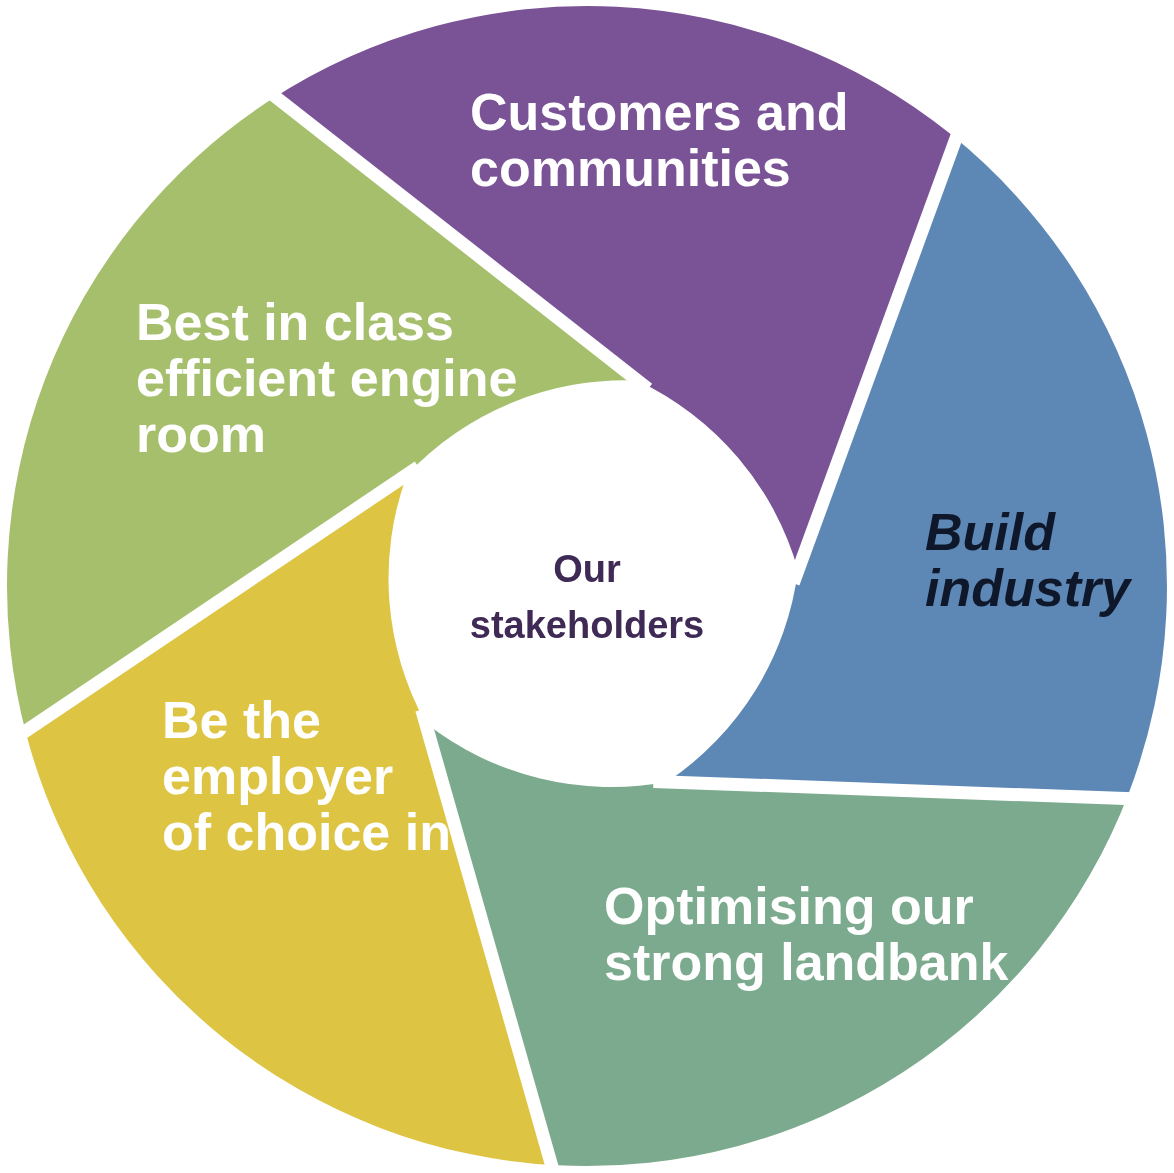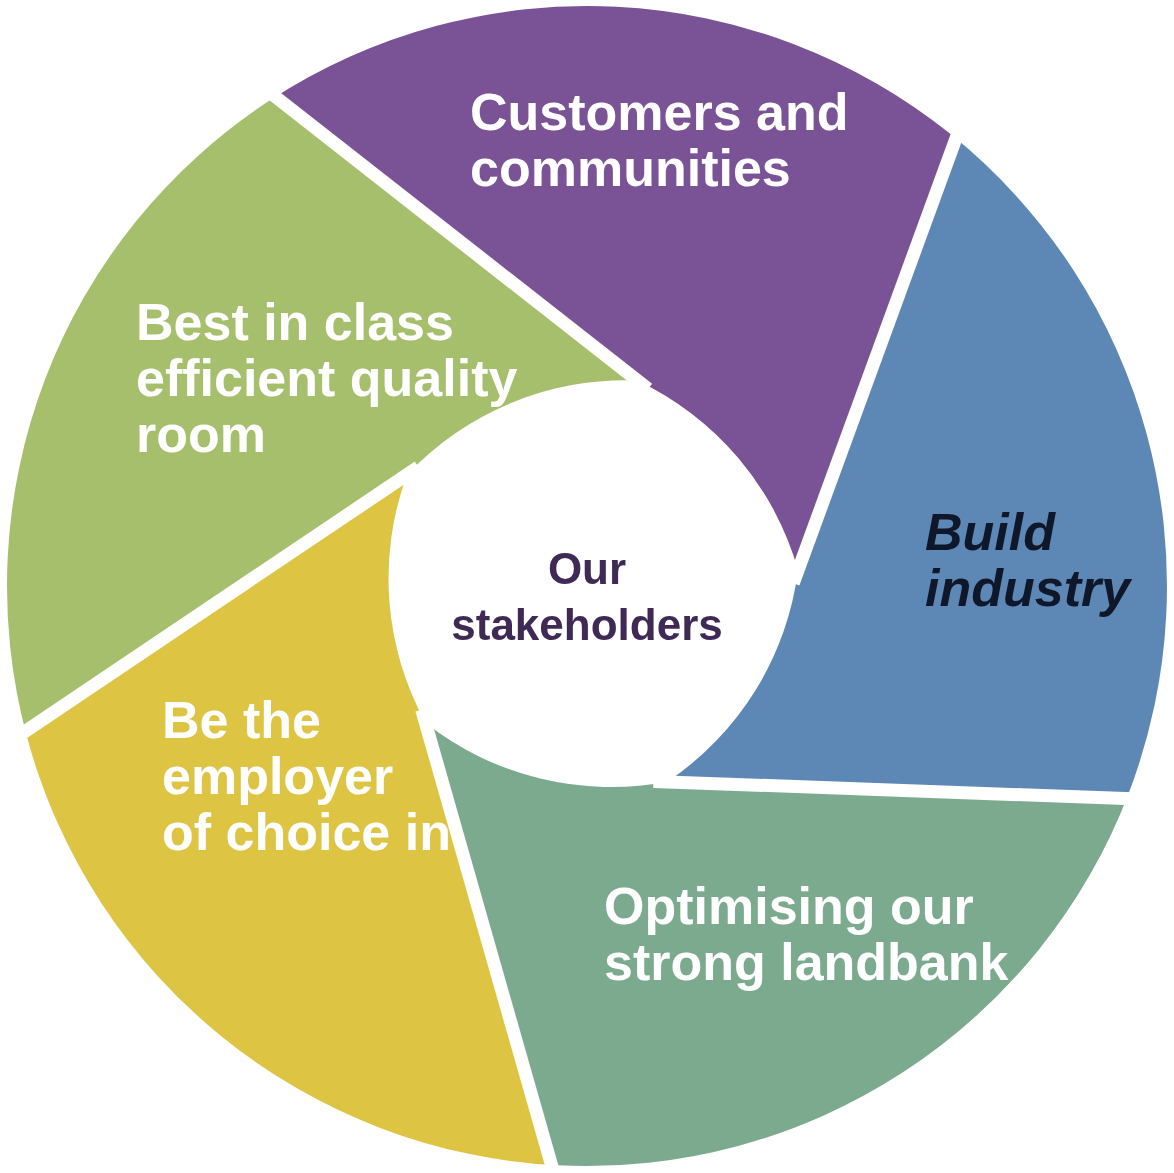--- a/index.html
+++ b/index.html
@@ -29,21 +29,21 @@
     white-space: nowrap;
     letter-spacing: 0px;
   }
   .center-label {
     position: absolute;
     left: 387px;
     top: 541px;
     width: 400px;
     text-align: center;
     font-weight: bold;
-    font-size: 44px;
+    font-size: 38px;
     line-height: 56px;
     white-space: nowrap;
   }
   #label-customers { left: 470px; top: 84px; }
   #label-build     { left: 925px; top: 504px; }
   #label-landbank  { left: 592px; top: 878px; }
   #label-employer  { left: 162px; top: 692px; }
   #label-engine    { left: 119px; top: 294px; margin-left: 17px; }
 </style>
 </head>
@@ -80,21 +80,21 @@
   </div>
 
   <div class="seg-label" id="label-employer" style="color: rgb(255, 255, 255);">
     <div>Be the</div>
     <div>employer</div>
     <div>of choice in</div>
   </div>
 
   <div class="seg-label" id="label-engine" style="color: rgb(255, 255, 255);">
     <div>Best in class</div>
-    <div>efficient quality</div>
+    <div>efficient engine</div>
     <div>room</div>
   </div>
 
   <div class="center-label" id="label-center" style="color: rgb(63, 42, 86);">
     <div>Our</div>
     <div>stakeholders</div>
   </div>
 
 </div>
 

